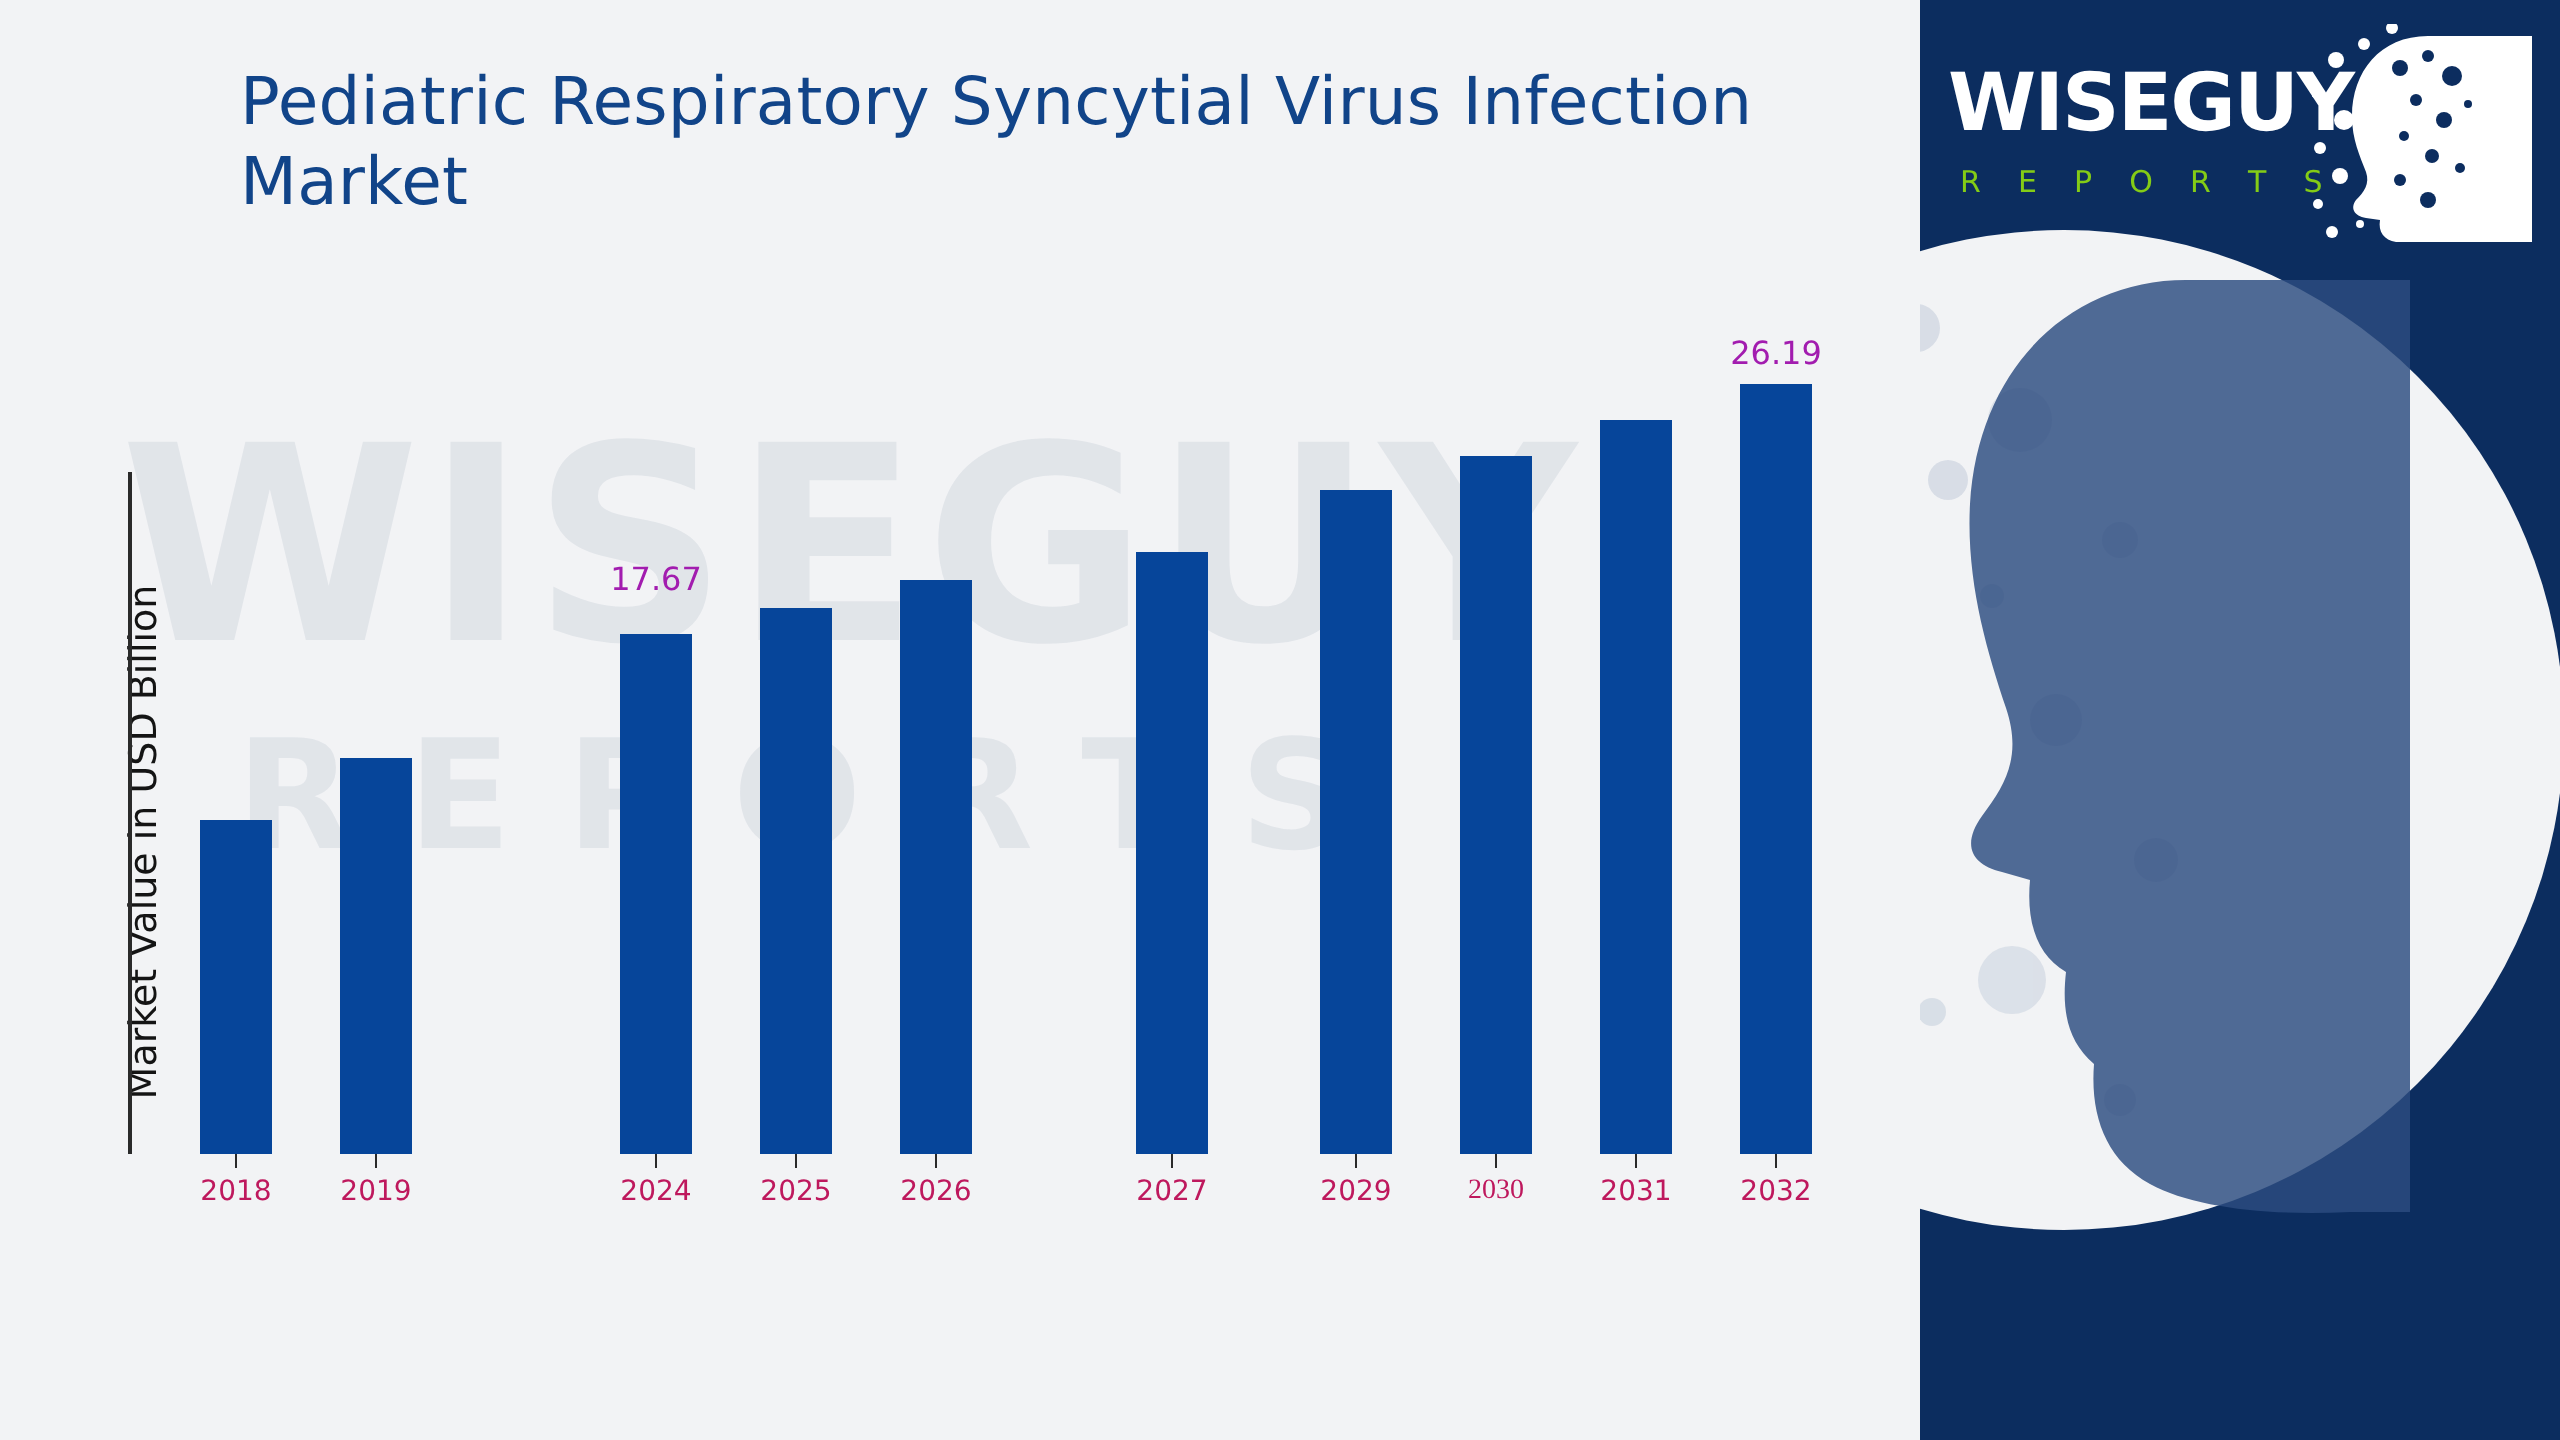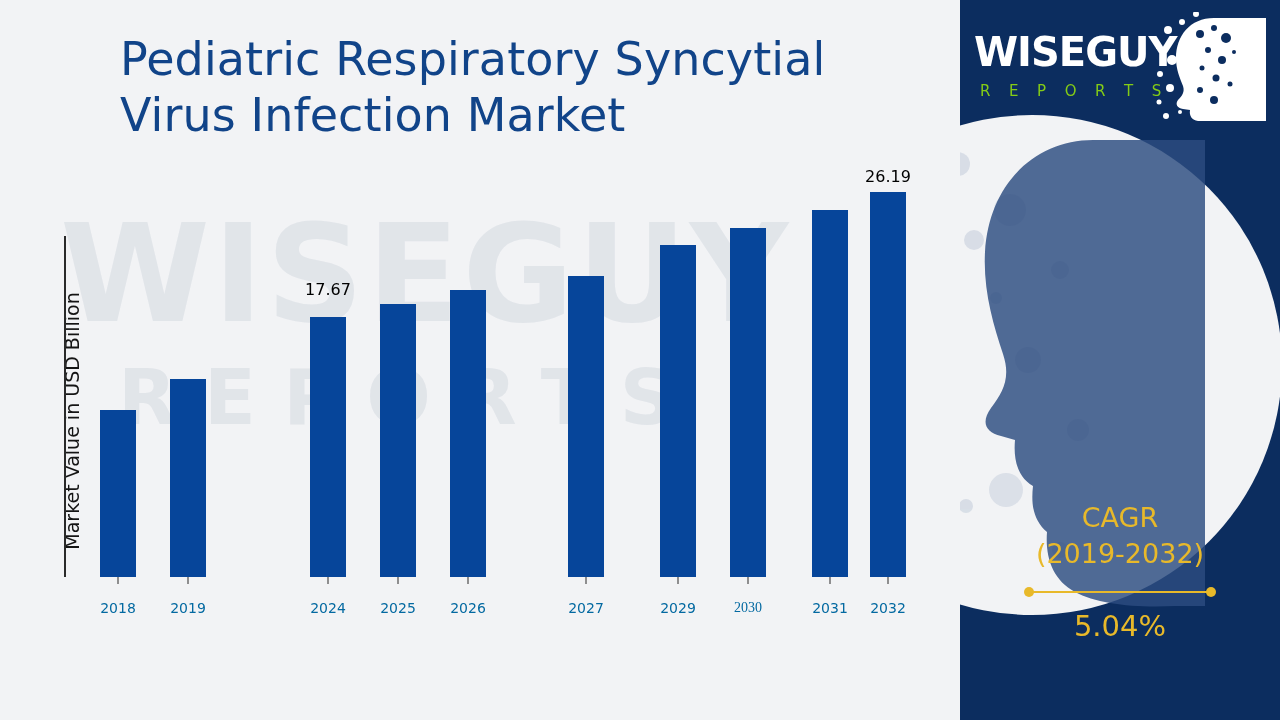--- a/index.html
+++ b/index.html
@@ -25,21 +25,21 @@
     user-select:none;
     white-space:nowrap;
     opacity:.85;
   }
   .wm-top{ left:60px; top:206px; font-size:136px; line-height:1; }
   .wm-bot{ left:118px; top:360px; font-size:76px; letter-spacing:.36em; line-height:1; }
 
   .title{
     position:absolute; left:120px; top:31px; width:780px;
     color:#114489;
-    font-size:46px; line-height:1.22; font-weight:400;
+    font-size:33px; line-height:1.22; font-weight:400;
     letter-spacing:0.1px;
   }
 
   .ylabel{
     position:absolute;
     left:-108px; top:calc(240px + 170px);
     width:360px;
     transform:rotate(-90deg);
     transform-origin:center center;
     text-align:center;
@@ -57,29 +57,29 @@
   }
   .bar-slot{
     position:absolute; bottom:0; width:36px;
   }
   .bar{
     position:absolute; bottom:0; left:0; width:36px;
     background:#06459A;
   }
   .bar-label{
     position:absolute; left:50%; transform:translateX(-50%);
-    font-size:16px; color:#000000; white-space:nowrap;
+    font-size:16px; color:#a21caf; white-space:nowrap;
   }
   .tick{
     position:absolute; bottom:-7px; left:50%; transform:translateX(-50%);
     width:1px; height:7px; background:#2a2a2a;
   }
   .xlab{
-    position:absolute; top:460px; left:50%; transform:translateX(-50%);
-    font-size:14px; color:#0369a1; white-space:nowrap;
+    position:absolute; top:448px; left:50%; transform:translateX(-50%);
+    font-size:14px; color:#be185d; white-space:nowrap;
   }
 
   
   .side{
     position:absolute; right:0; top:0; width:320px; height:720px;
     background:#0C2D5F; overflow:hidden;
   }
   .side-curve{
     position:absolute; left:-178px; top:115px;
     width:500px; height:500px; border-radius:50%;
@@ -174,21 +174,21 @@
           <div class="bar-slot" style="left: 594px; height: 437px;">
             <div class="bar" style="height: 332px; background: rgb(6, 69, 154);"></div>
             <div class="tick"></div>
             <div class="xlab">2029</div>
           </div>
           <div class="bar-slot" style="left: 664px; height: 437px; font-family: Liberation Serif, serif;">
             <div class="bar" style="height: 349px; background: rgb(6, 69, 154);"></div>
             <div class="tick"></div>
             <div class="xlab">2030</div>
           </div>
-          <div class="bar-slot" style="left: 734px; height: 437px; margin-left: 12px;">
+          <div class="bar-slot" style="left: 734px; height: 437px;">
             <div class="bar" style="height: 367px; background: rgb(6, 69, 154);"></div>
             <div class="tick"></div>
             <div class="xlab">2031</div>
           </div>
           <div class="bar-slot" style="left: 804px; height: 437px;">
             <div class="bar" style="height: 385px; background: rgb(6, 69, 154);"></div>
             <div class="bar-label" style="bottom: 391px;">26.19</div>
             <div class="tick"></div>
             <div class="xlab">2032</div>
           </div>
@@ -267,21 +267,15 @@
             <circle cx="46" cy="56" r="2.5"></circle>
           <circle cx="60" cy="66" r="3.5"></circle>
             <circle cx="44" cy="78" r="3"></circle>
           <circle cx="58" cy="88" r="4"></circle>
             <circle cx="74" cy="72" r="2.5"></circle>
           <circle cx="78" cy="40" r="2"></circle>
         </g>
       </svg>
     </div>
 
-    <div class="cagr-block">
-      <div class="cagr-t1">CAGR</div>
-      <div class="cagr-t2">(2019-2032)</div>
-      <div class="cagr-rule"></div>
-      <div class="cagr-val">5.04%</div>
-    </div>
   </div>
 
 </div>
 
 </body></html>

